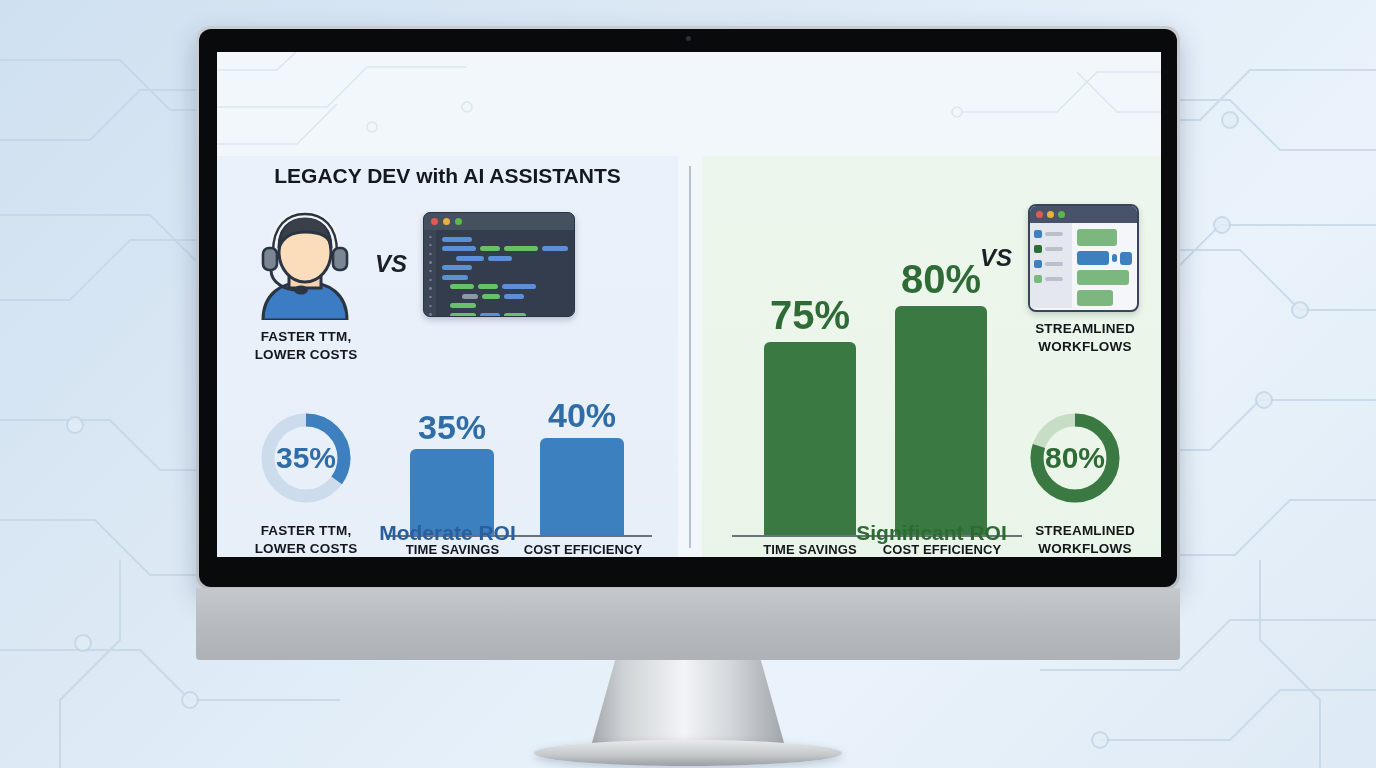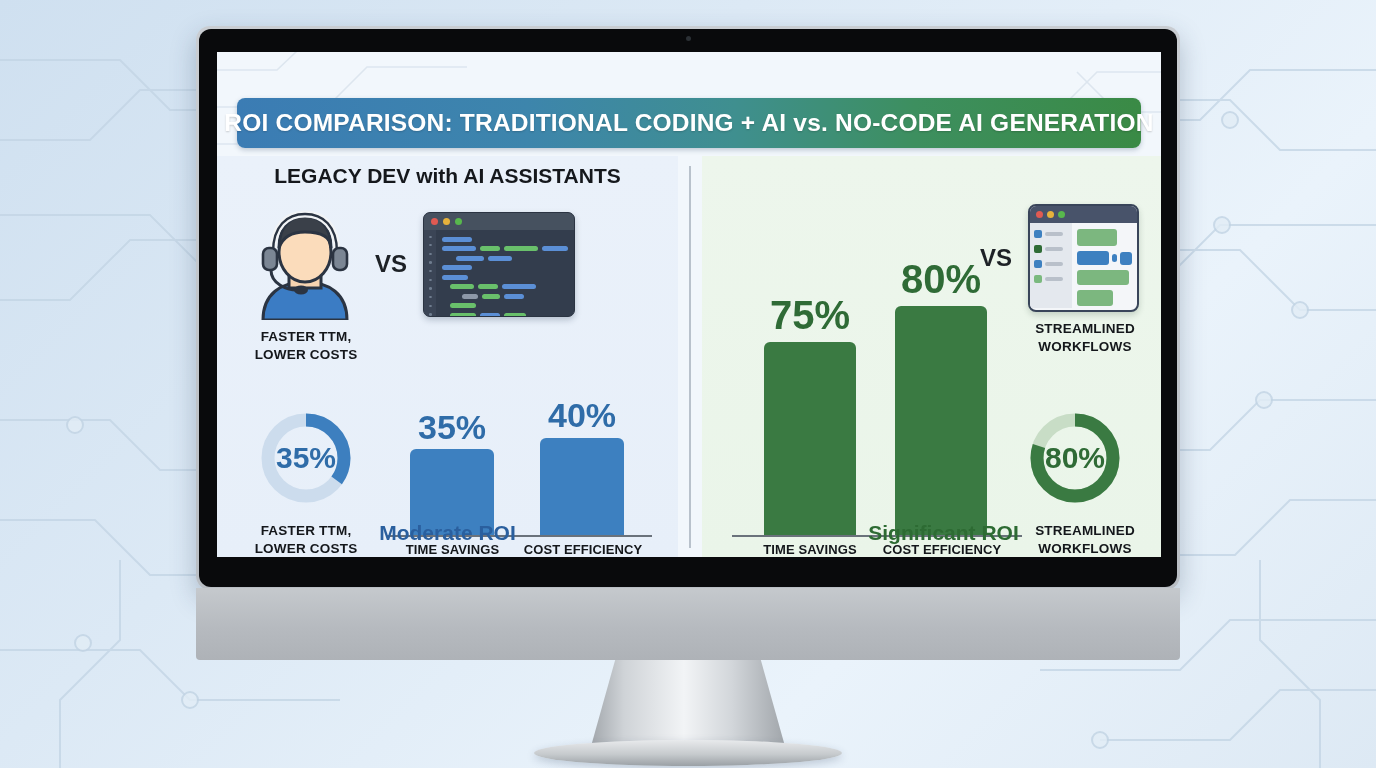--- a/index.html
+++ b/index.html
@@ -59,21 +59,21 @@
   .panels{position:absolute;left:0;top:104px;width:944px;height:401px;display:flex;gap:24px;}
   .panel-left{width:473px;height:100%;background:linear-gradient(180deg,#eaf1fa 0%,#e7eff9 100%);position:relative;}
   .panel-right{width:471px;height:100%;background:linear-gradient(180deg,#edf6ec 0%,#eaf5e9 100%);position:relative;}
   .divider{position:absolute;left:472px;top:10px;width:2px;height:382px;background:#b9c2cc;z-index:5;}
   .panel-head{
     position:absolute;top:8px;left:0;width:100%;text-align:center;
     font-size:21px;font-weight:bold;color:#15181c;
   }
   
   .icon-row{position:absolute;top:52px;display:flex;align-items:center;}
-  .vs-label{font-size:24px;font-weight:bold;color:#1d2126;}
+  .vs-label{font-size:24px;font-weight:bold;color:#1d2126;font-style:italic;}
   .cap{
     position:absolute;text-align:center;font-size:13.5px;font-weight:bold;
     color:#14171b;line-height:18px;letter-spacing:.2px;
   }
   
   .codewin{width:150px;height:103px;border-radius:7px;background:#333d4d;
     border:1.5px solid #2b3442;box-shadow:0 3px 6px rgba(30,50,80,.25);overflow:hidden;}
   .codewin-bar{height:17px;background:#46515f;display:flex;align-items:center;padding-left:7px;gap:5px;}
   .dot{width:7px;height:7px;border-radius:50%;}
   .codewin-body{display:flex;height:86px;}
@@ -172,23 +172,20 @@
       </g>
       <g stroke="#dde6ef" stroke-width="1.6" fill="#f2f7fc">
         <circle cx="250" cy="55" r="5"></circle>
         <circle cx="155" cy="75" r="5"></circle>
         <circle cx="740" cy="60" r="5"></circle>
         <circle cx="790" cy="300" r="5"></circle>
         <circle cx="180" cy="470" r="5"></circle>
       </g>
     </svg>
 
-    <div class="title-banner">
-      <span class="title-text">ROI COMPARISON: TRADITIONAL CODING + AI vs. NO-CODE AI GENERATION</span>
-    </div>
 
     <div class="panels">
 
       <div class="panel-left">
         <div class="panel-head">LEGACY DEV with AI ASSISTANTS</div>
 
         <div class="icon-row" style="left:36px;">
           <svg width="104" height="112" viewBox="0 0 104 112">
             <path d="M10 112 C10 86 28 74 52 74 C76 74 94 86 94 112 Z" fill="#3b7cc4" stroke="#2b3442" stroke-width="3"></path>
             <path d="M36 58 h32 v22 h-32 z" fill="#f6d3b0" stroke="#2b3442" stroke-width="3"></path>
@@ -362,21 +359,21 @@
             <circle cx="48" cy="48" r="38" fill="none" stroke="#c8ddc6" stroke-width="13"></circle>
             <circle cx="48" cy="48" r="38" fill="none" stroke="#3a7a42" stroke-width="13" stroke-dasharray="191 47.8" stroke-dashoffset="0" transform="rotate(-90 48 48)" stroke-linecap="butt"></circle>
           </svg>
           <div class="donut-txt" style="color:#2f6b36;">80%</div>
         </div>
         <div class="cap" style="right:12px;top:366px;width:128px;">
           <div>STREAMLINED</div>
           <div>WORKFLOWS</div>
         </div>
 
-        <div class="roi" style="color:#2d6b33;margin-left:12px;">Significant ROI</div>
+        <div class="roi" style="color:#2d6b33;">Significant ROI</div>
       </div>
 
       <div class="divider"></div>
     </div>
   </div>
 </div>
 
 <div class="chin"></div>
 <div class="neck"></div>
 <div class="base"></div>

